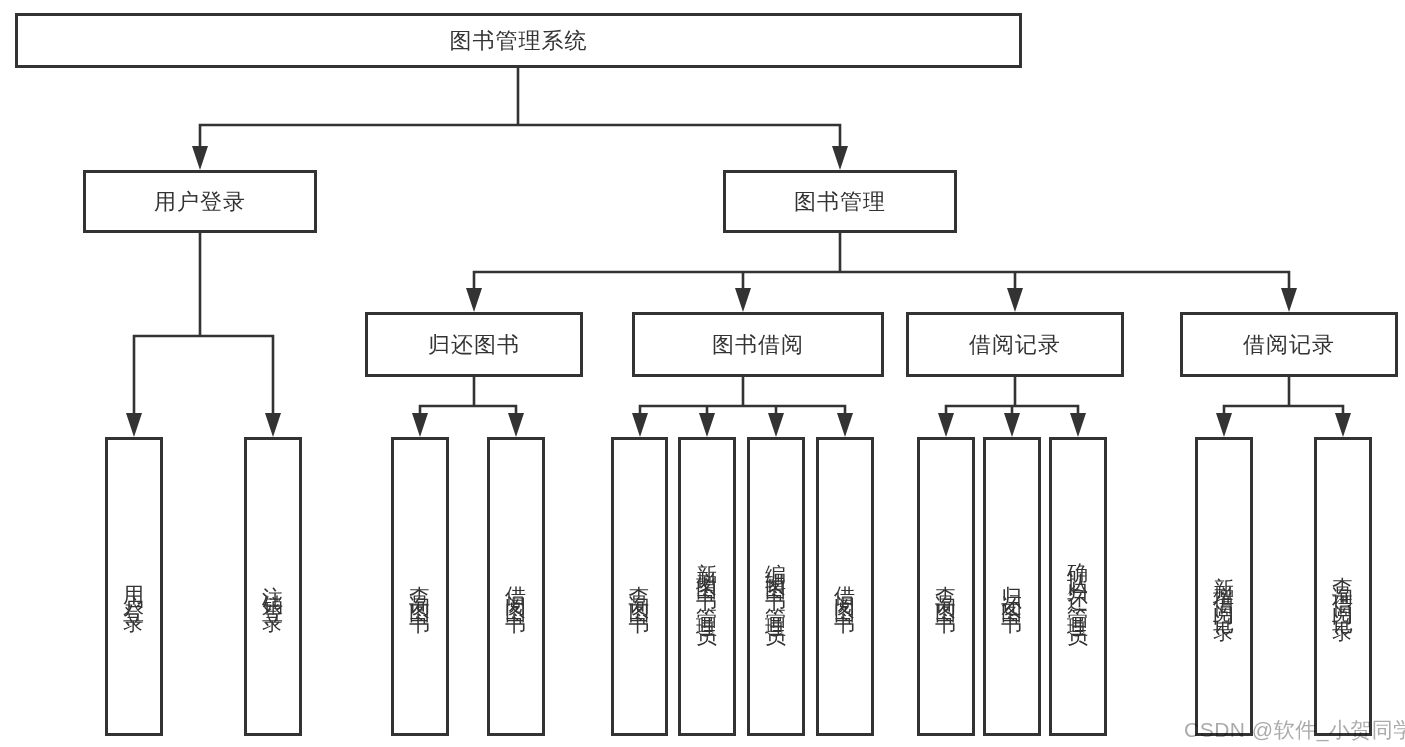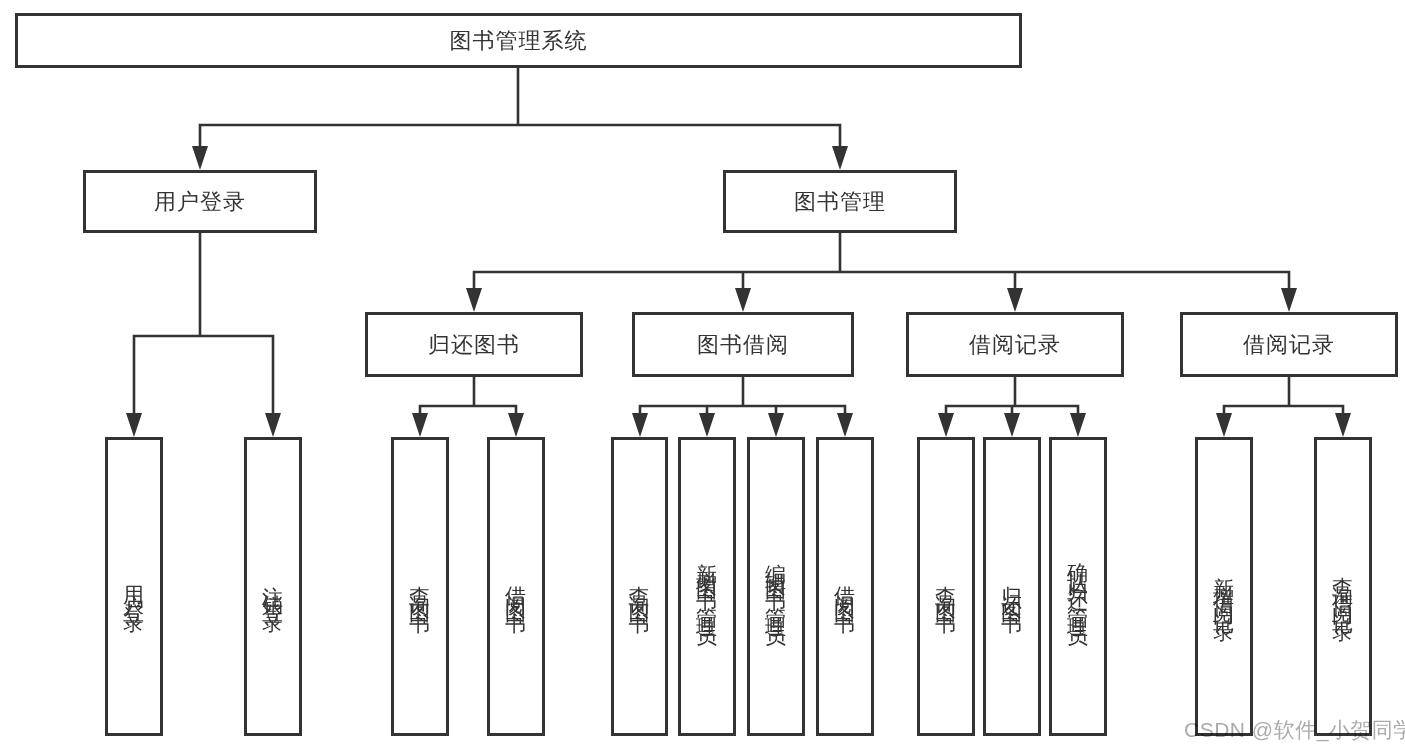--- a/index.html
+++ b/index.html
@@ -110,21 +110,21 @@
   <div class="box" style="left:83px; top:170px; width:234px; height:63px;">
     <span class="hlabel">用户登录</span>
   </div>
   <div class="box" style="left:723px; top:170px; width:234px; height:63px;">
     <span class="hlabel">图书管理</span>
   </div>
 
   <div class="box" style="left:365px; top:312px; width:218px; height:65px;">
     <span class="hlabel">归还图书</span>
   </div>
-  <div class="box" style="left:632px; top:312px; width:222px; height:65px;">
+  <div class="box" style="left:632px; top:312px; width:252px; height:65px;">
     <span class="hlabel">图书借阅</span>
   </div>
   <div class="box" style="left:906px; top:312px; width:218px; height:65px;">
     <span class="hlabel">借阅记录</span>
   </div>
   <div class="box" style="left:1180px; top:312px; width:218px; height:65px;">
     <span class="hlabel">借阅记录</span>
   </div>
 
   <div class="box leaf" style="left:105px; top:437px; width:58px; height:299px;">

